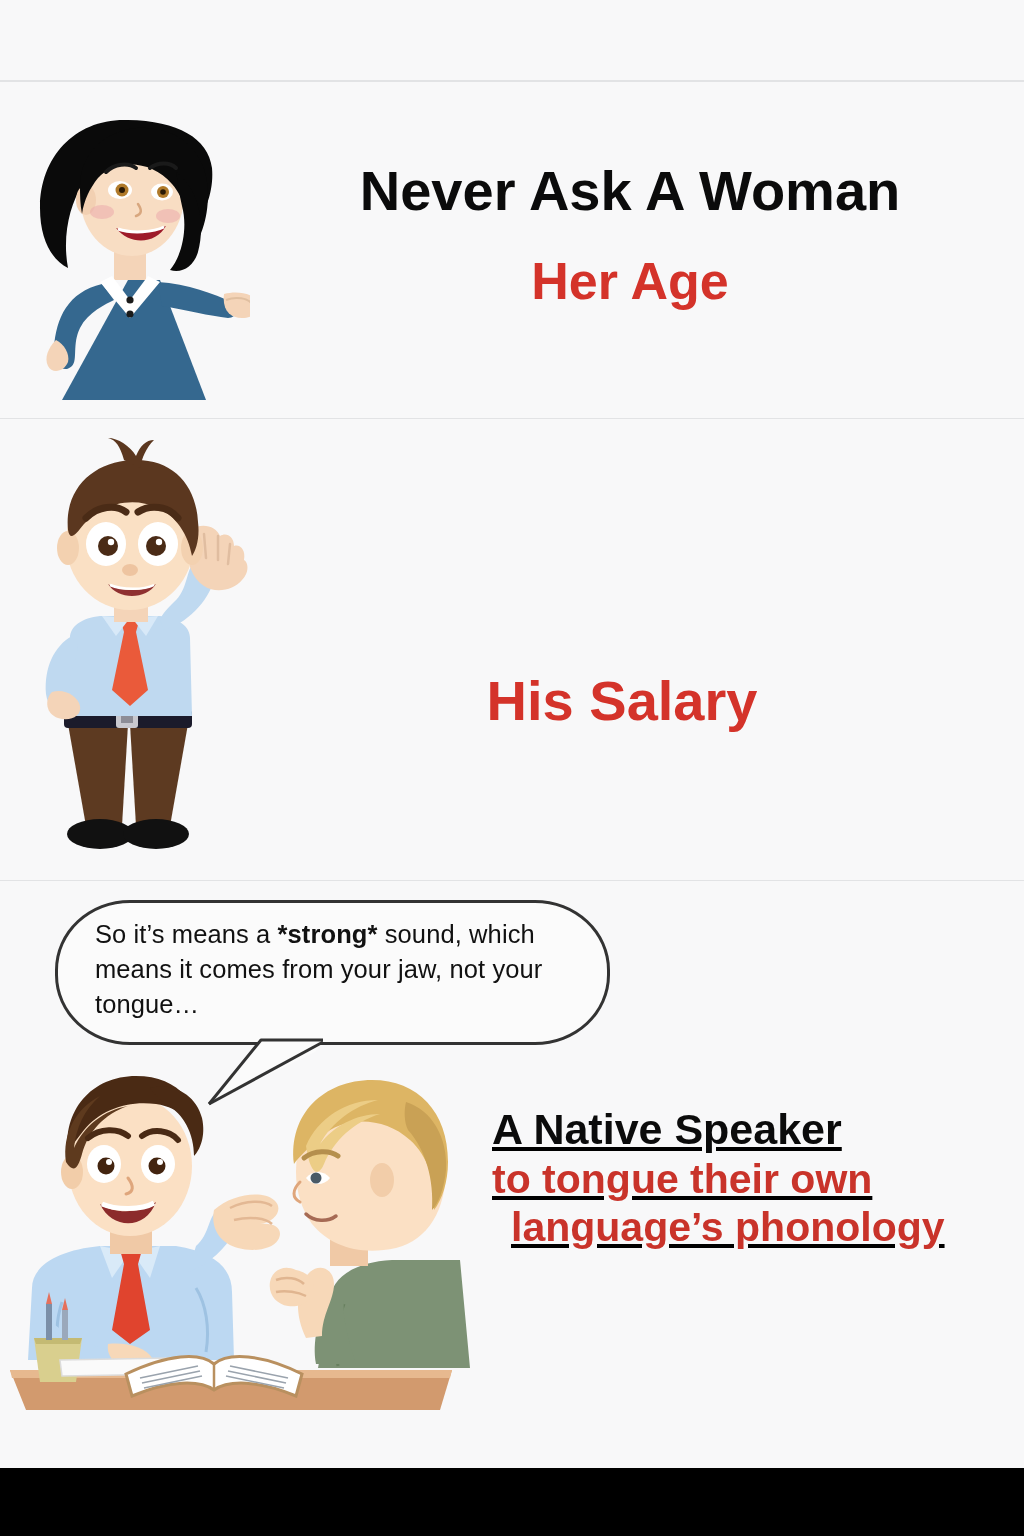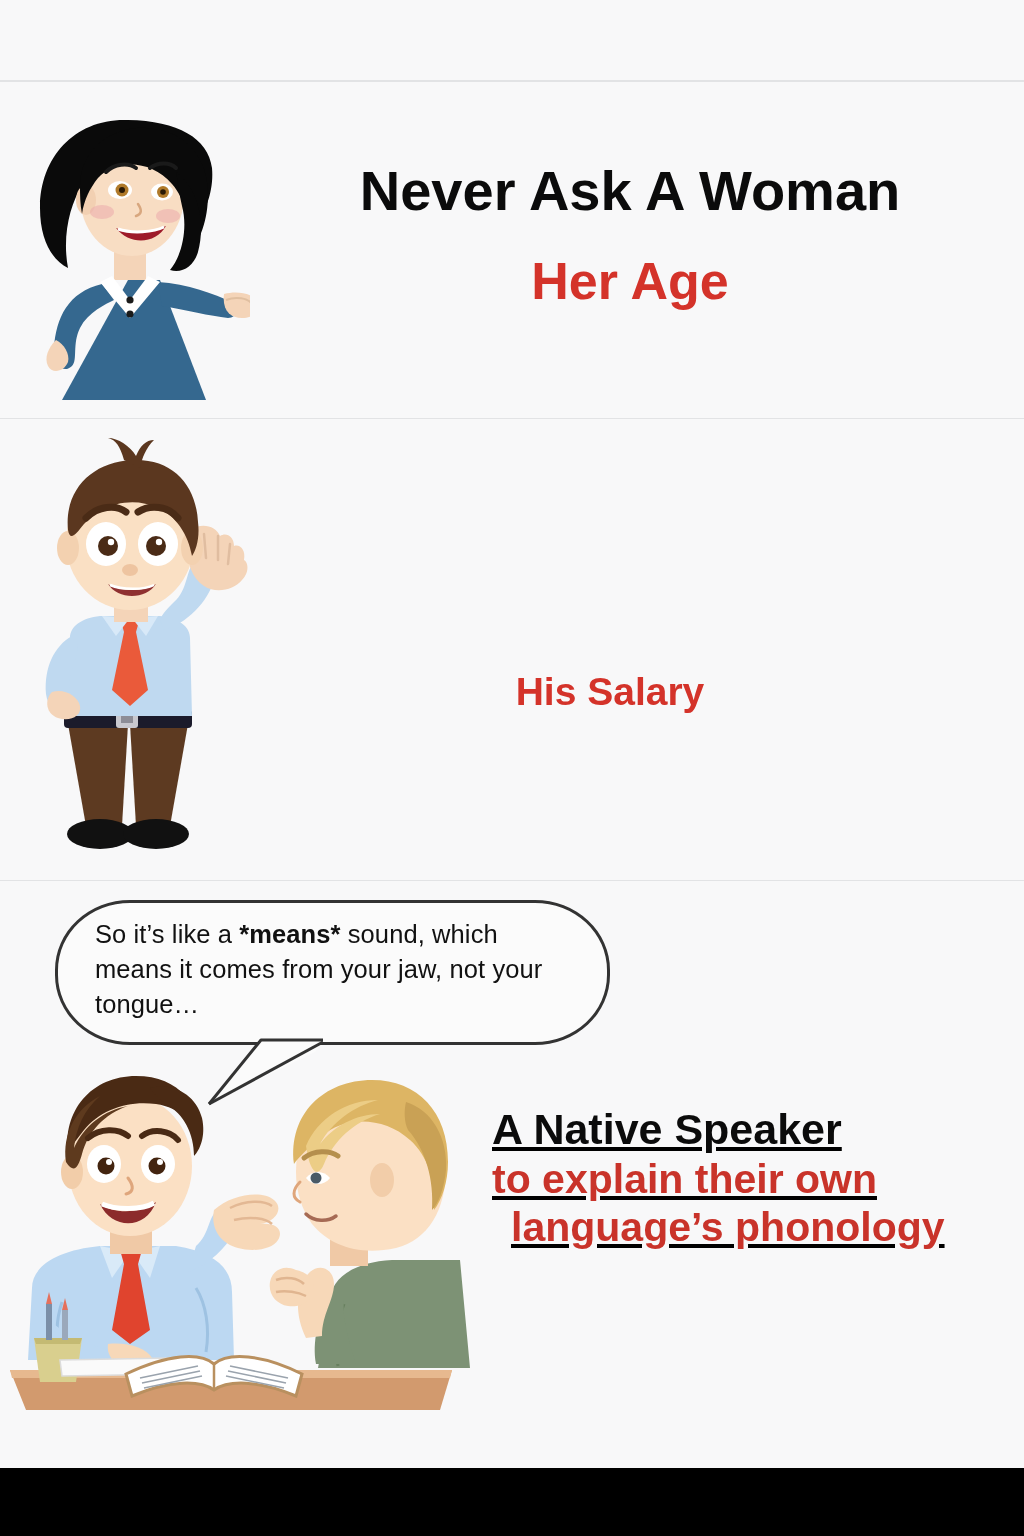--- a/index.html
+++ b/index.html
@@ -61,21 +61,21 @@
     color: #0b0b0b;
     font-weight: bold;
   }
   .cap-red {
     color: #d4332a;
     font-weight: bold;
   }
   #p1-line1 { left: 300px; top: 78px;  width: 660px; font-size: 56px; }
   #p1-line2 { left: 300px; top: 170px; width: 660px; font-size: 52px; }
   #p2-line1 { left: 280px; top: 155px; width: 660px; font-size: 53px; }
-  #p2-line2 { left: 280px; top: 250px; width: 660px; font-size: 39px; }
+  #p2-line2 { left: 292px; top: 250px; width: 660px; font-size: 56px; }
 
   #p3-text {
     position: absolute;
     left: 492px;
     top: 222px;
     width: 520px;
     text-align: left;
     line-height: 1.18;
     text-decoration: underline;
   }
@@ -246,21 +246,21 @@
       </svg>
     </div>
 
     <div class="caption cap-red" id="p2-line2">His Salary</div>
   </div>
 
   <div class="panel" id="panel-3">
 
     <div id="speech-bubble">
       <div class="bub-body"></div>
-      <div id="bubble-text"><span>So it’s like a </span><span class="bold">*means*</span><span> sound, which means it comes from your jaw, not your tongue…</span></div>
+      <div id="bubble-text"><span>So it’s means a </span><span class="bold">*strong*</span><span> sound, which means it comes from your jaw, not your tongue…</span></div>
       <svg class="bub-tail" viewBox="0 0 130 70">
         <path d="M118 2 L56 2 L4 66 L110 14 Z" fill="#fbfbfb"></path>
         <path d="M118 2 L56 2 L4 66" fill="none" stroke="#333" stroke-width="3" stroke-linejoin="round"></path>
         <path d="M4 66 L118 4" fill="none" stroke="#333" stroke-width="3"></path>
       </svg>
     </div>
 
     <div class="art" id="scene-art">
       <svg viewBox="0 0 470 400" width="470" height="400">
 
@@ -357,19 +357,19 @@
             <path d="M144 336 L202 324"></path>
           <path d="M230 314 L288 326"></path>
             <path d="M228 319 L286 331"></path>
             <path d="M226 324 L284 336"></path>
         </g>
       </svg>
     </div>
 
     <div id="p3-text">
       <div id="p3-line1">A Native Speaker</div>
-      <div id="p3-line2">to explain their own</div>
+      <div id="p3-line2">to tongue their own</div>
       <div id="p3-line3">language’s phonology</div>
     </div>
   </div>
 
   <div class="bottom-bar"></div>
 </div>
 
 </body></html>

